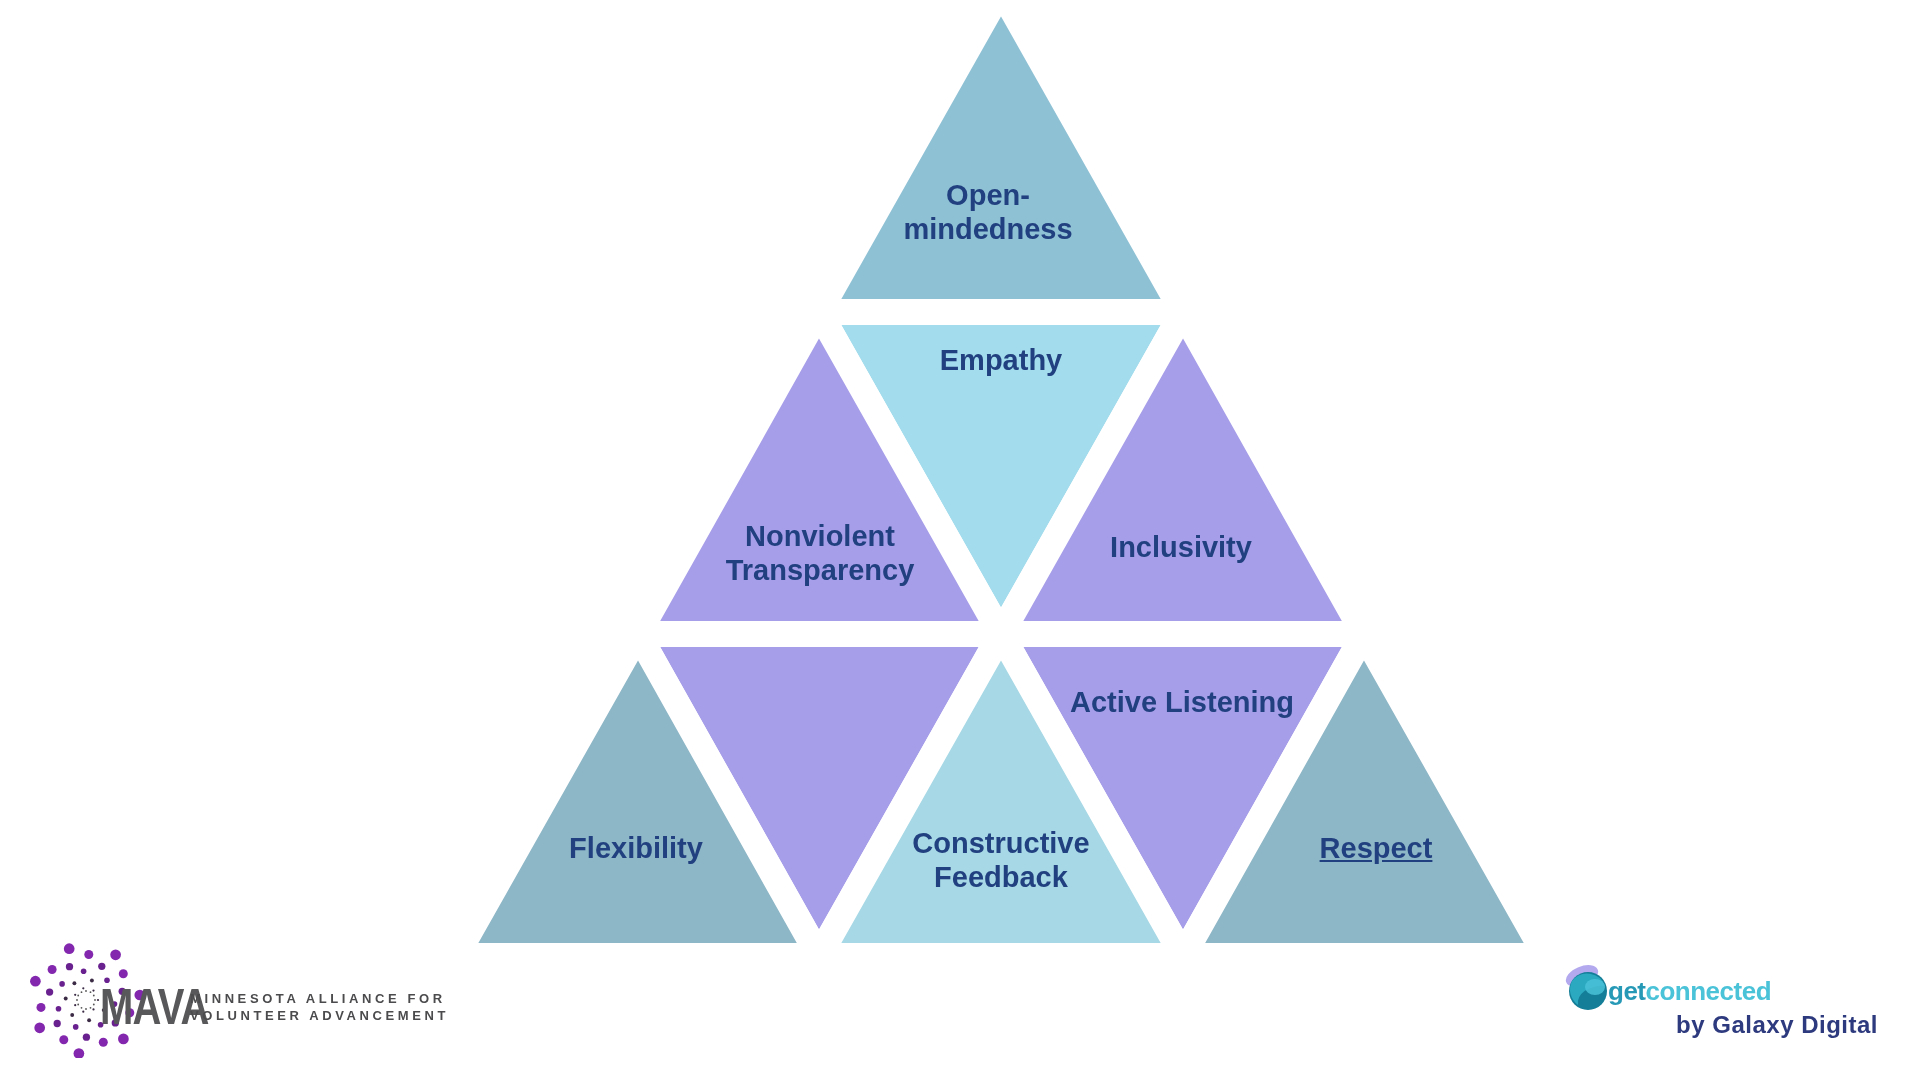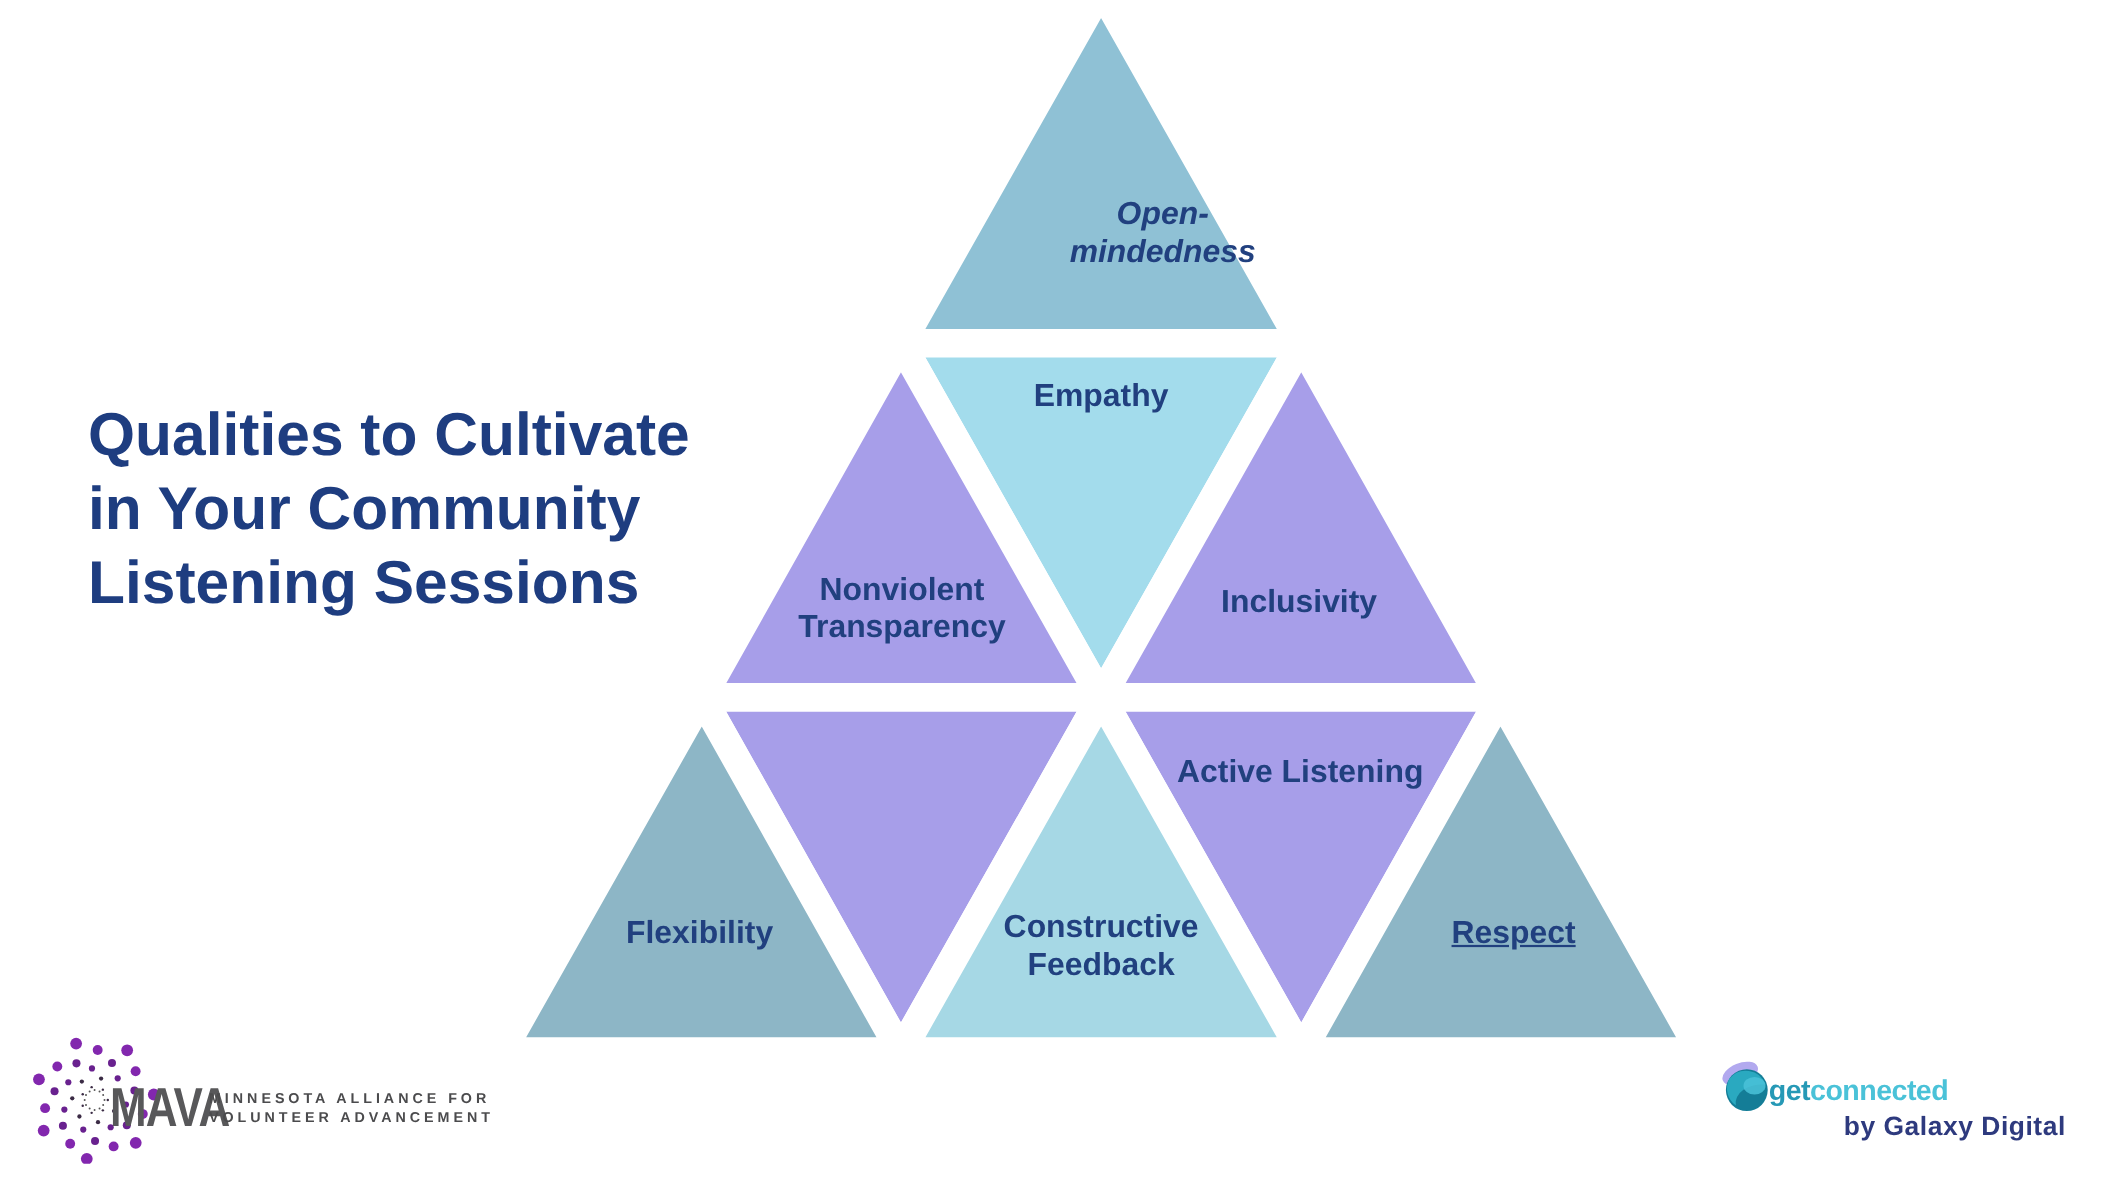--- a/index.html
+++ b/index.html
@@ -126,39 +126,34 @@
     font-size: 24px;
     font-weight: 700;
     letter-spacing: 0.5px;
   }
 </style>
 </head>
 <body>
 
 <div class="stage">
 
-  <div class="title">
-    <div>Qualities to Cultivate</div>
-    <div>in Your Community</div>
-    <div>Listening Sessions</div>
-  </div>
 
   <svg class="pyramid-svg" viewBox="0 0 1920 1080">
     <polygon points="1001,-10 819,312 1183,312" fill="#8fc1d5"></polygon>
     <polygon points="819,312 1183,312 1001,634" fill="#a3dcec"></polygon>
     <polygon points="819,312 638,634 1001,634" fill="#a79ee9"></polygon>
     <polygon points="1183,312 1001,634 1364,634" fill="#a79ee9"></polygon>
     <polygon points="638,634 1001,634 819,956" fill="#a79ee9"></polygon>
     <polygon points="1001,634 1364,634 1183,956" fill="#a79ee9"></polygon>
     <polygon points="638,634 456,956 819,956" fill="#8db6c6"></polygon>
     <polygon points="1001,634 819,956 1183,956" fill="#a6d8e5"></polygon>
     <polygon points="1364,634 1183,956 1546,956" fill="#8db6c6"></polygon>
   </svg>
 
-  <div class="tri-label" style="left:1057px; top:178px; width:200px;font-style:italic;">Open-mindedness</div>
+  <div class="tri-label" style="left:988px; top:178px; width:200px;">Open-mindedness</div>
   <div class="tri-label" style="left:1001px; top:343px; width:220px;">Empathy</div>
   <div class="tri-label" style="left:820px;  top:519px; width:270px;">Nonviolent Transparency</div>
   <div class="tri-label" style="left:1181px; top:530px; width:240px;">Inclusivity</div>
   <div class="tri-label" style="left:1182px; top:685px; width:280px;">Active Listening</div>
   <div class="tri-label" style="left:636px;  top:831px; width:220px;">Flexibility</div>
   <div class="tri-label" style="left:1001px; top:826px; width:215px;">Constructive Feedback</div>
   <div class="tri-label" style="left:1376px; top:831px; width:200px;text-decoration:underline;">Respect</div>
 
   <div class="mava">
     <svg class="mava-dots" viewBox="0 0 116 116">

